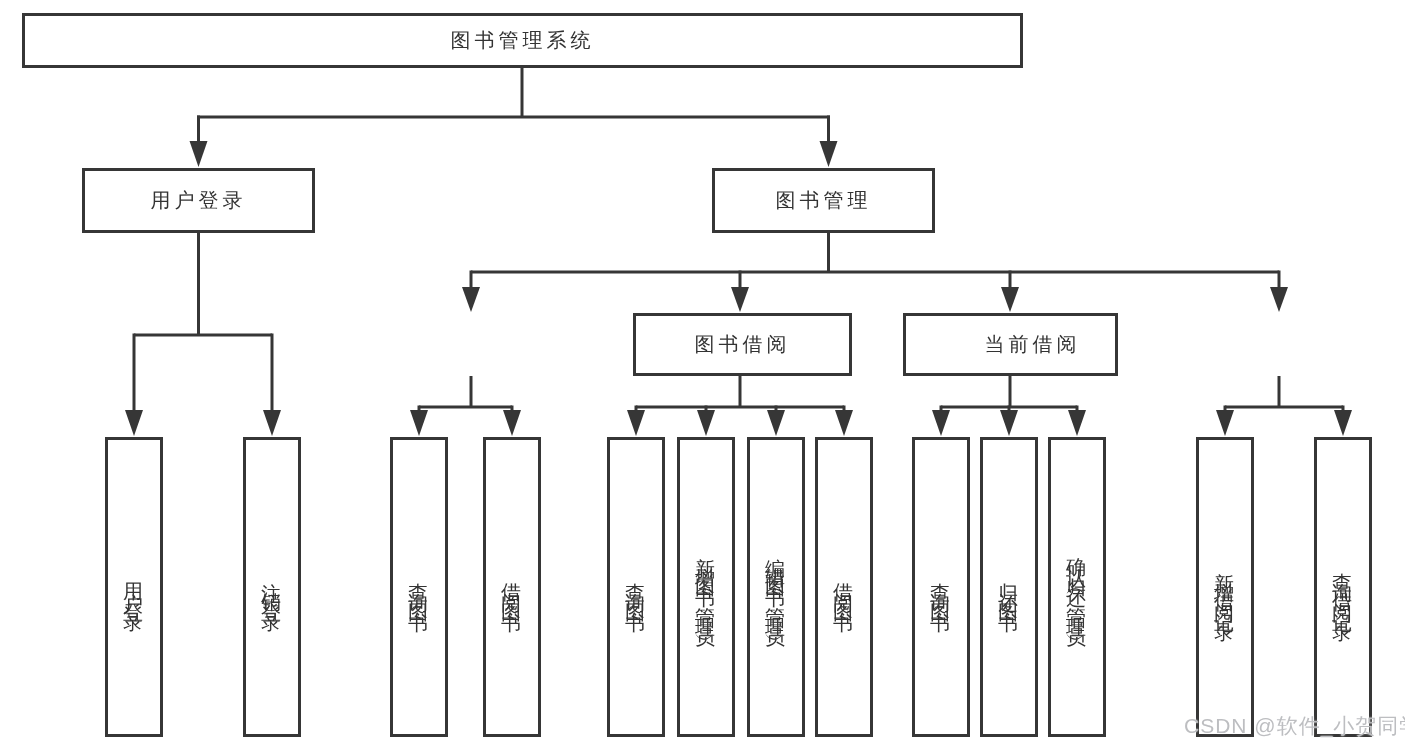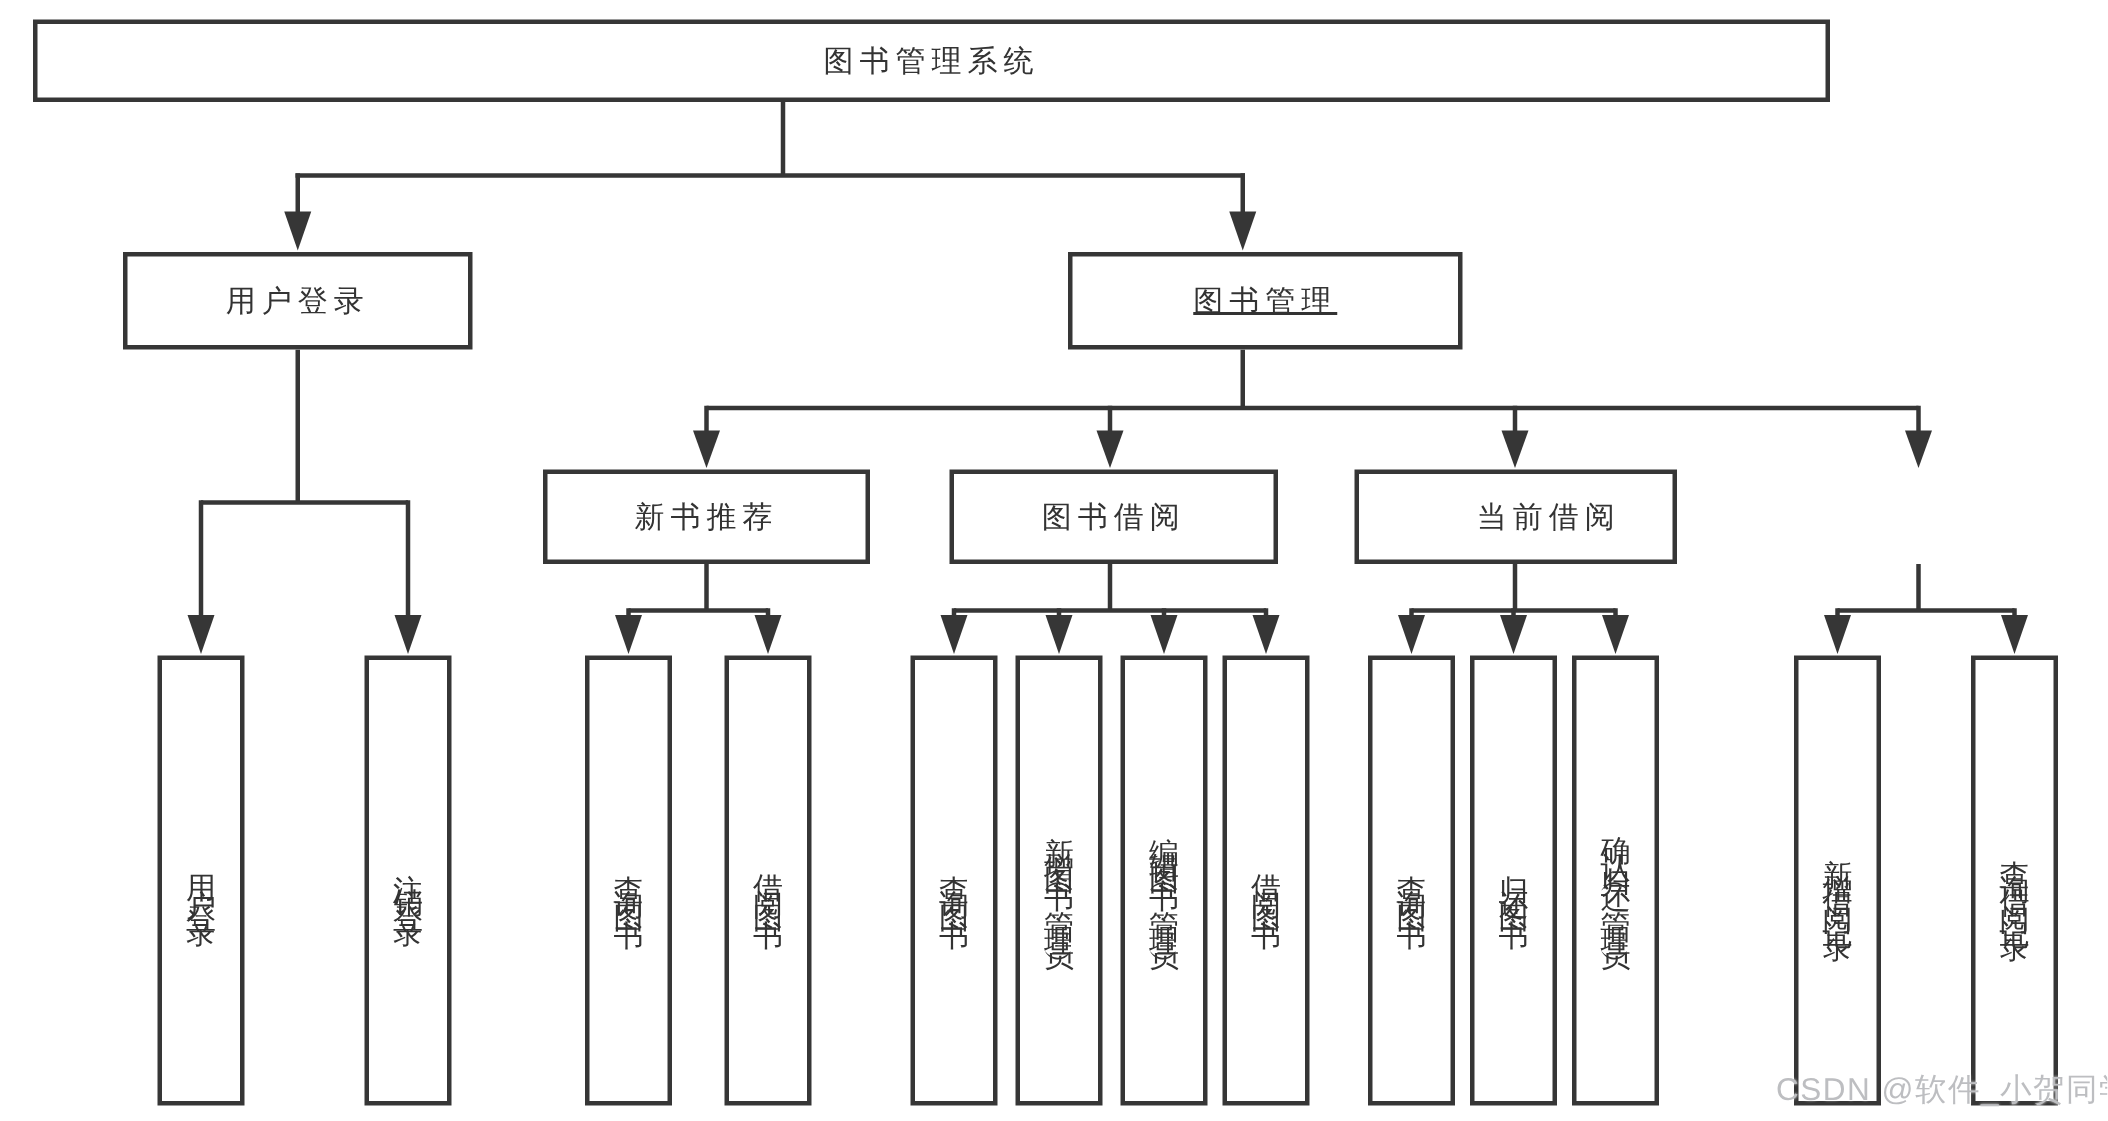--- a/index.html
+++ b/index.html
@@ -83,26 +83,25 @@
     <polygon class="arrow" points="1068,410 1086,410 1077,436"></polygon>
 
     <line class="wire" x1="1279" y1="376" x2="1279" y2="407"></line>
     <line class="wire" x1="1225" y1="407" x2="1343" y2="407"></line>
     <line class="wire" x1="1225" y1="405.5" x2="1225" y2="414"></line>
     <line class="wire" x1="1343" y1="405.5" x2="1343" y2="414"></line>
     <polygon class="arrow" points="1216,410 1234,410 1225,436"></polygon>
     <polygon class="arrow" points="1334,410 1352,410 1343,436"></polygon>
   </svg>
 
-  <div class="node hbox" style="left:22px; top:13px; width:1198px; height:55px;">图书管理系统</div>
+  <div class="node hbox" style="left:22px; top:13px; width:1001px; height:55px;">图书管理系统</div>
 
   <div class="node hbox" style="left:82px; top:168px; width:233px; height:65px;">用户登录</div>
-  <div class="node hbox" style="left:712px; top:168px; width:263px; height:65px;text-decoration:underline;">图书管理</div>
+  <div class="node hbox" style="left:712px; top:168px; width:223px; height:65px;">图书管理</div>
 
-  <div class="node hbox" style="left:362px; top:313px; width:218px; height:63px;">新书推荐</div>
   <div class="node hbox" style="left:633px; top:313px; width:219px; height:63px;">图书借阅</div>
   <div class="node hbox" style="left:903px; top:313px; width:215px; height:63px;padding-left:44px;">当前借阅</div>
 
   <div class="node vbox" style="left:105px; top:437px; width:58px; height:300px;">用户登录</div>
   <div class="node vbox" style="left:243px; top:437px; width:58px; height:300px;">注销登录</div>
 
   <div class="node vbox" style="left:390px; top:437px; width:58px; height:300px;">查询图书</div>
   <div class="node vbox" style="left:483px; top:437px; width:58px; height:300px;">借阅图书</div>
 
   <div class="node vbox" style="left:607px; top:437px; width:58px; height:300px;">查询图书</div>

